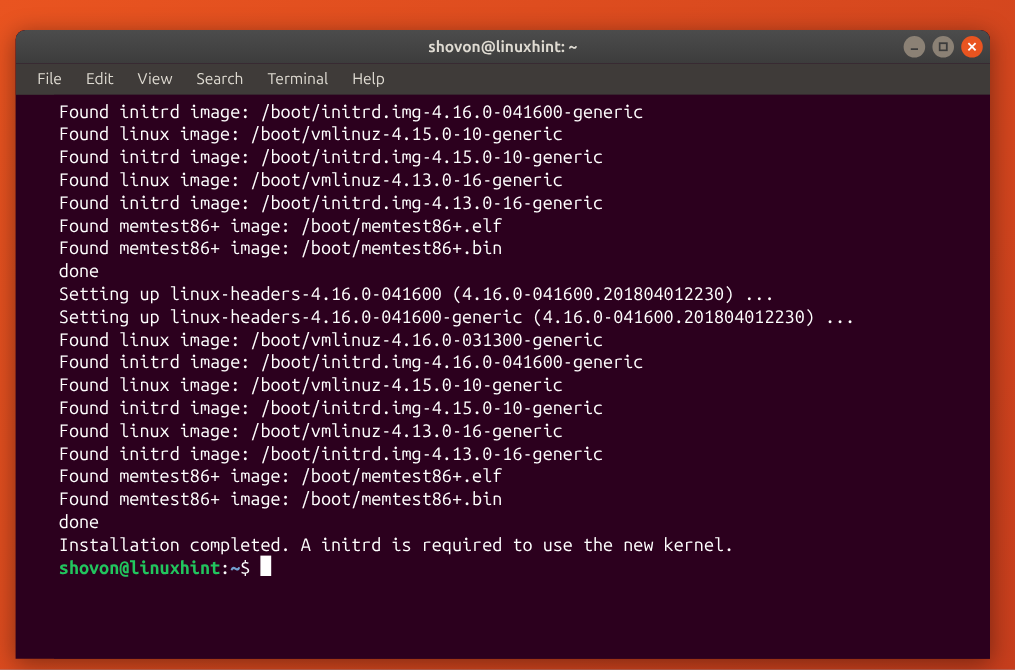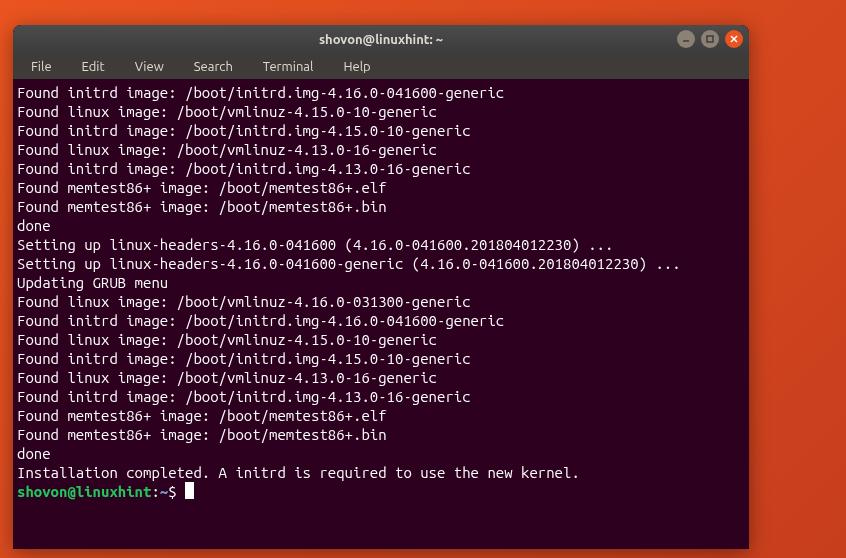--- a/index.html
+++ b/index.html
@@ -12,21 +12,21 @@
       width: 846px;
       height: 558px;
       font-family: "Ubuntu", "DejaVu Sans", sans-serif;
       overflow: hidden;
       padding: 0;
     }
     .window {
       position: absolute;
       left: 13px;
       top: 25px;
-      width: 736px;
+      width: 812px;
       background: #2C001E;
       border-radius: 8px 8px 0 0;
       box-shadow: 0 4px 20px rgba(0,0,0,0.4);
       overflow: hidden;
     }
     .titlebar {
       background: linear-gradient(to bottom, #4C4C4C 0%, #3C3C3C 100%);
       height: 28px;
       display: flex;
       align-items: center;
@@ -67,36 +67,37 @@
     .btn-close {
       background: #E95420;
       color: #fff;
     }
     .menubar {
       background: #3F3B39;
       height: 26px;
       display: flex;
       align-items: center;
       padding: 0 8px;
-      gap: 10px;
+      gap: 0;
     }
     .menu-item {
       color: #DFDBD2;
       font-size: 13px;
       padding: 4px 10px;
       cursor: pointer;
     }
     .terminal-body {
       background: #2C001E;
       padding: 4px 4px;
       font-family: "Ubuntu Mono", "DejaVu Sans Mono", monospace;
       font-size: 15px;
       line-height: 19px;
       color: #FFFFFF;
       min-height: 470px;
+      margin-left: 32px;
     }
     .terminal-line {
       white-space: pre;
     }
     .prompt-user {
       color: #22c55e;
       font-weight: bold;
     }
     .prompt-colon {
       color: #FFFFFF;
@@ -157,21 +158,20 @@
     <div class="terminal-line">Found linux image: /boot/vmlinuz-4.15.0-10-generic</div>
     <div class="terminal-line">Found initrd image: /boot/initrd.img-4.15.0-10-generic</div>
     <div class="terminal-line">Found linux image: /boot/vmlinuz-4.13.0-16-generic</div>
     <div class="terminal-line">Found initrd image: /boot/initrd.img-4.13.0-16-generic</div>
     <div class="terminal-line">Found memtest86+ image: /boot/memtest86+.elf</div>
     <div class="terminal-line">Found memtest86+ image: /boot/memtest86+.bin</div>
     <div class="terminal-line">done</div>
     <div class="terminal-line">Setting up linux-headers-4.16.0-041600 (4.16.0-041600.201804012230) ...</div>
     <div class="terminal-line">Setting up linux-headers-4.16.0-041600-generic (4.16.0-041600.201804012230) ...</div>
     <div class="terminal-line"></div>
-    <div class="terminal-line">Updating GRUB menu</div>
     <div class="terminal-line">Found linux image: /boot/vmlinuz-4.16.0-031300-generic</div>
     <div class="terminal-line">Found initrd image: /boot/initrd.img-4.16.0-041600-generic</div>
     <div class="terminal-line">Found linux image: /boot/vmlinuz-4.15.0-10-generic</div>
     <div class="terminal-line">Found initrd image: /boot/initrd.img-4.15.0-10-generic</div>
     <div class="terminal-line">Found linux image: /boot/vmlinuz-4.13.0-16-generic</div>
     <div class="terminal-line">Found initrd image: /boot/initrd.img-4.13.0-16-generic</div>
     <div class="terminal-line">Found memtest86+ image: /boot/memtest86+.elf</div>
     <div class="terminal-line">Found memtest86+ image: /boot/memtest86+.bin</div>
     <div class="terminal-line">done</div>
     <div class="terminal-line">Installation completed. A initrd is required to use the new kernel.</div>

